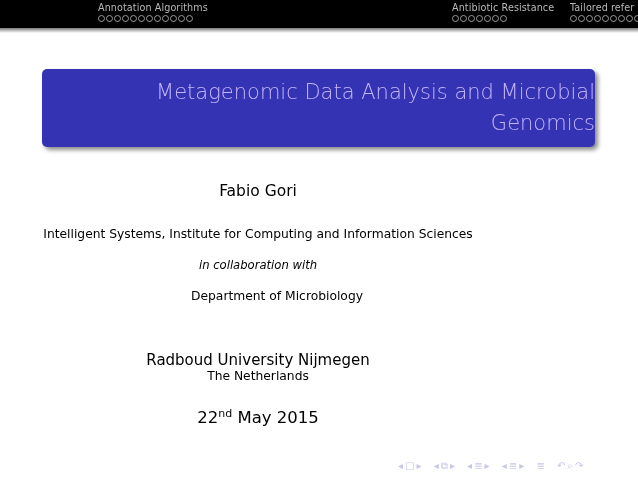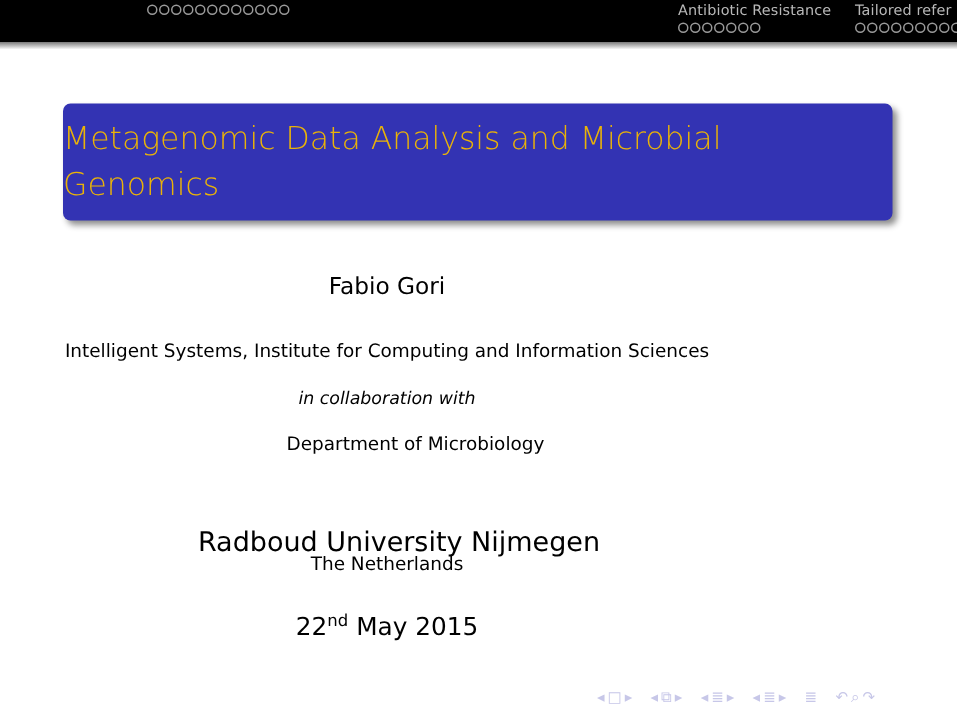--- a/index.html
+++ b/index.html
@@ -31,51 +31,52 @@
     .dot {
       display: inline-block; width: 5px; height: 5px;
       border: 1px solid #9a9a9a; border-radius: 50%;
       margin-right: 1px; box-sizing: content-box;
     }
     .title-box {
       position: absolute; left: 42px; top: 69px; width: 553px; height: 78px;
       background: #3333b3;
       border-radius: 5px;
       box-shadow: 3px 3px 4px rgba(0,0,0,0.45);
-      color: #eab308;
-      text-align: left;
+      color: #c4b5fd;
+      text-align: right;
       font-size: 21px;
       line-height: 31px;
       box-sizing: border-box;
       padding-top: 8px;
       font-weight: 300;
     }
     .line {
       position: absolute; left: 0; width: 516px; text-align: center;
     }
     .author { top: 182px; font-size: 15.5px; }
     .inst { top: 227px; font-size: 12.3px; }
     .collab { top: 258px; font-size: 11.6px; font-style: italic; }
     .dept { top: 289px; font-size: 12.3px; margin-left: 19px; }
-    .univ { top: 351px; font-size: 18px; padding-left: 8px; }
+    .univ { top: 351px; font-size: 15px; }
     .country { top: 369px; font-size: 12.3px; }
     .date { top: 408px; font-size: 16.5px; }
     .date sup { font-size: 11px; vertical-align: 6px; line-height: 0; }
     .nav {
       position: absolute; top: 460px; left: 398px;
       font-size: 10px; color: #c7c7e8; white-space: nowrap;
     }
     .nav span { display: inline-block; margin-right: 2px; cursor: pointer; }
     .nav .gap { margin-right: 9px; }
   </style>
 </head>
 <body>
 
 <div class="headline">
   <div class="section" style="left:98px">
+    <span class="name">Annotation Algorithms</span>
     <span class="dots"><span class="dot"></span><span class="dot"></span><span class="dot"></span><span class="dot"></span><span class="dot"></span><span class="dot"></span><span class="dot"></span><span class="dot"></span><span class="dot"></span><span class="dot"></span><span class="dot"></span><span class="dot"></span></span>
   </div>
   <div class="section" style="left:452px">
     <span class="name">Antibiotic Resistance</span>
     <span class="dots"><span class="dot"></span><span class="dot"></span><span class="dot"></span><span class="dot"></span><span class="dot"></span><span class="dot"></span><span class="dot"></span></span>
   </div>
   <div class="section" style="left:570px">
     <span class="name">Tailored refer</span>
     <span class="dots"><span class="dot"></span><span class="dot"></span><span class="dot"></span><span class="dot"></span><span class="dot"></span><span class="dot"></span><span class="dot"></span><span class="dot"></span><span class="dot"></span></span>
   </div>

